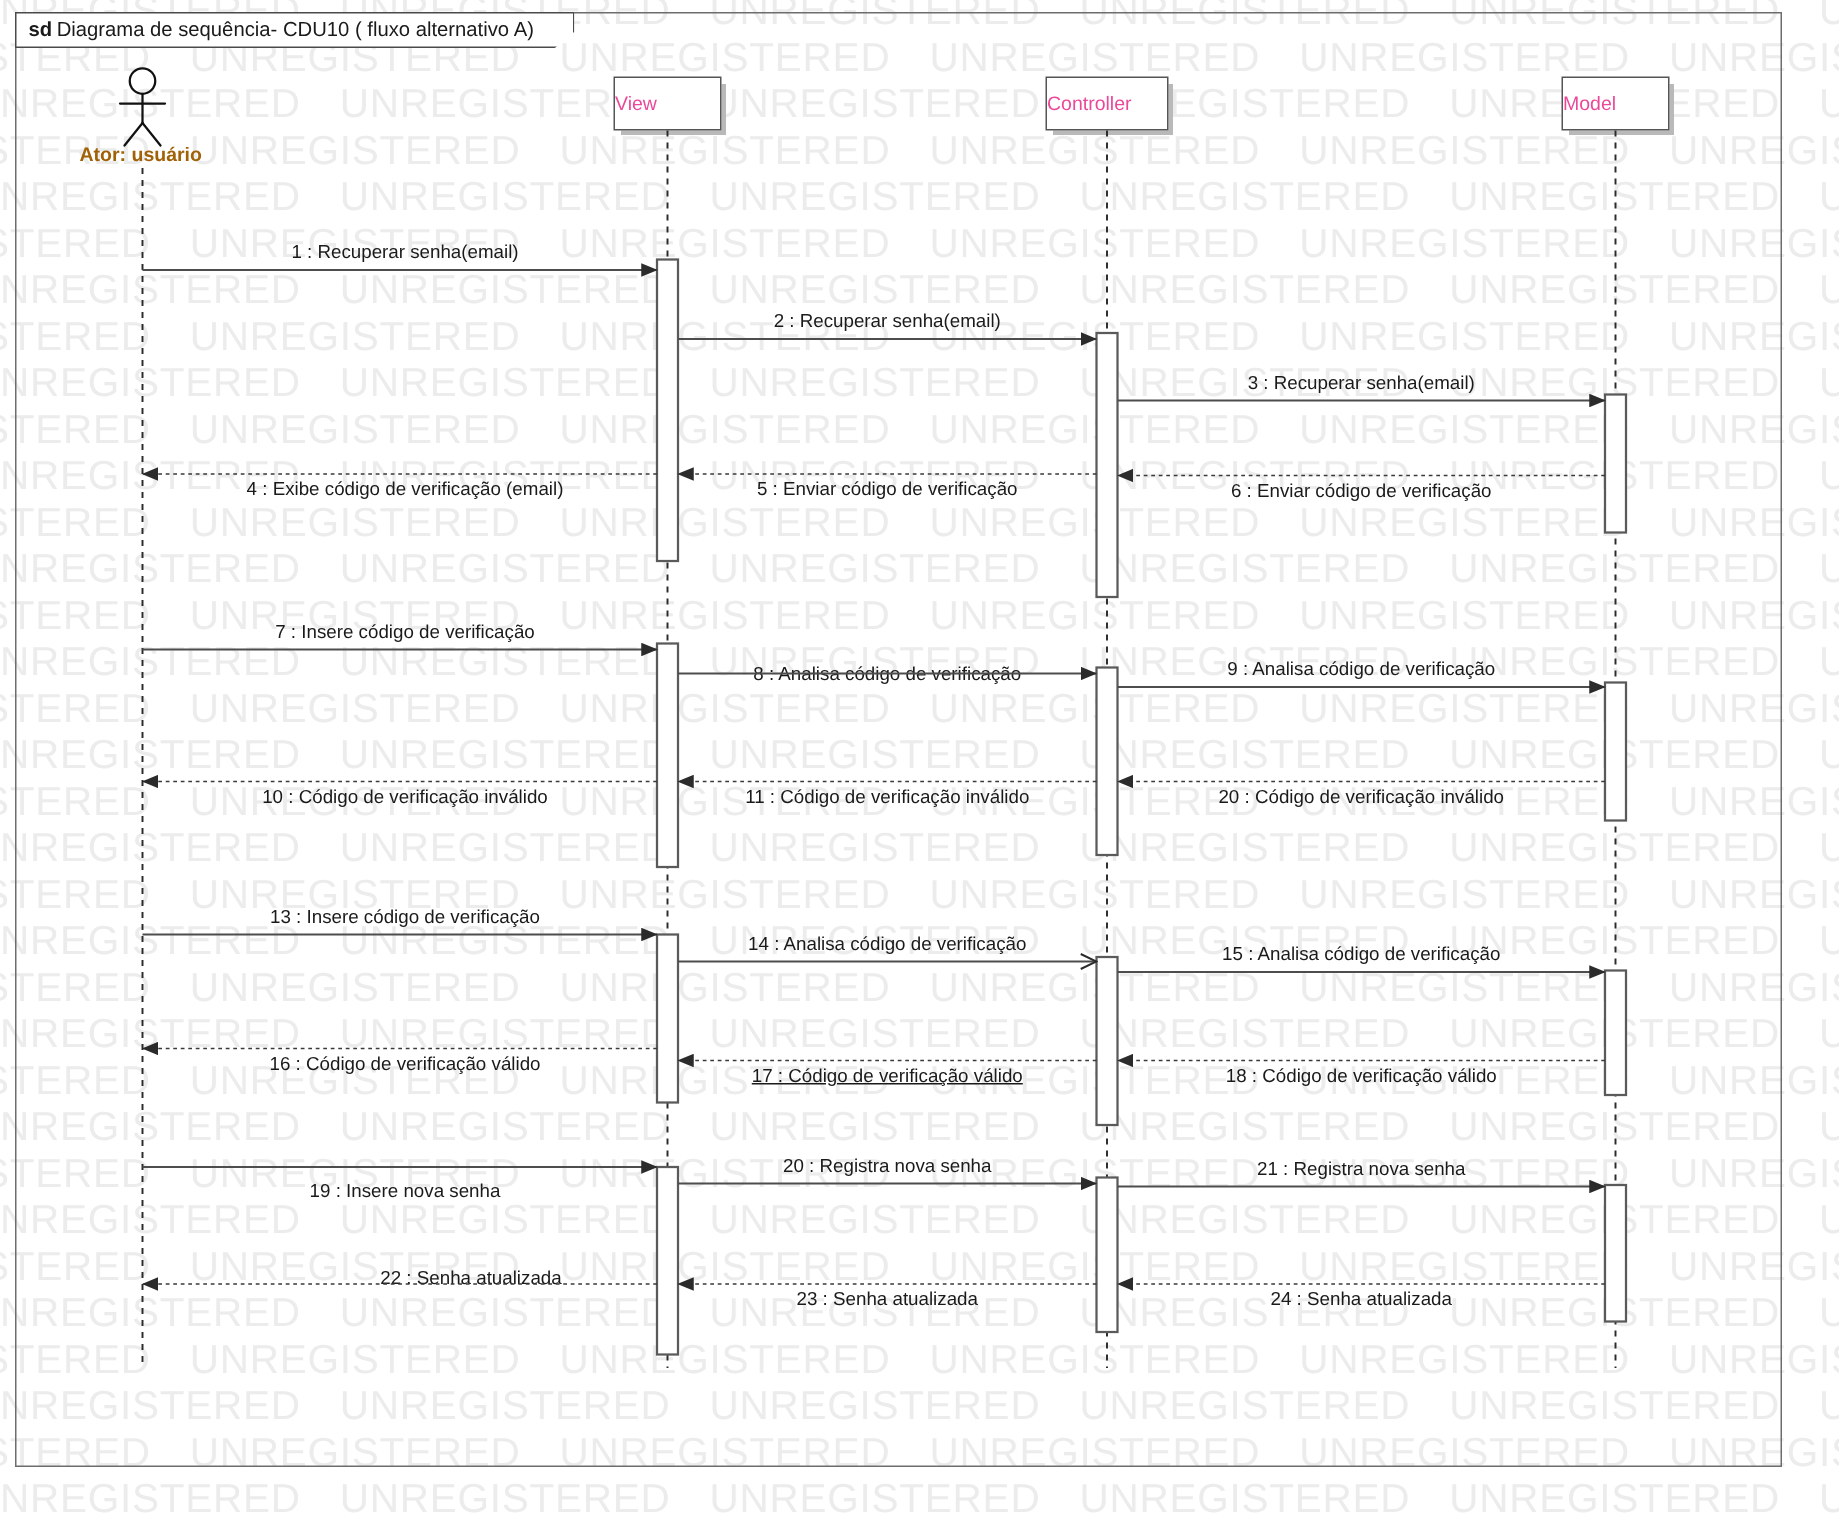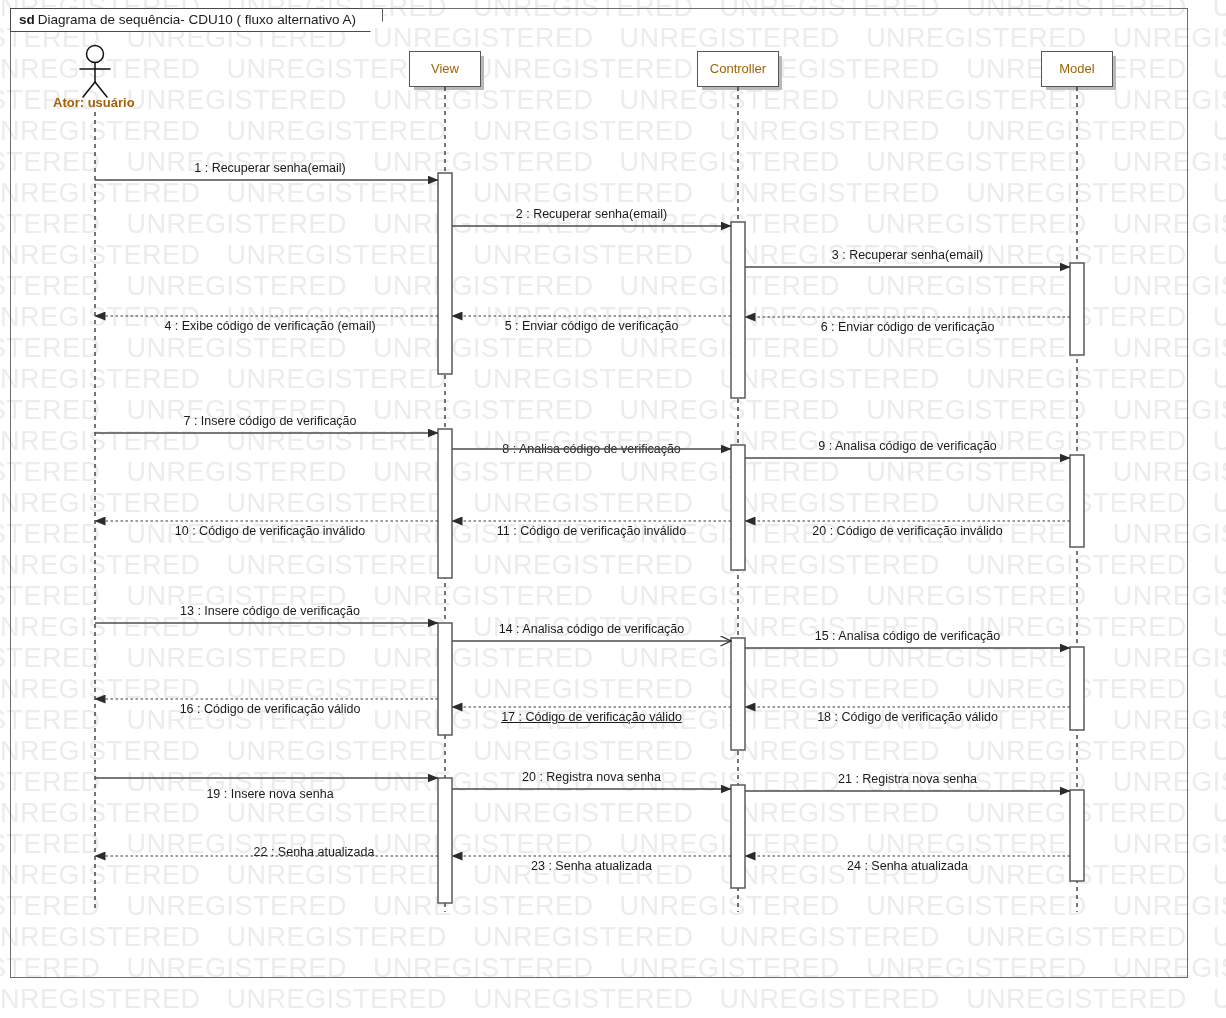--- a/index.html
+++ b/index.html
@@ -81,22 +81,22 @@
     z-index: 3;
   }
 
   
   .lifeline-box {
     position: absolute;
     background: #ffffff;
     border: 1.5px solid #555555;
     box-sizing: border-box;
     font-size: 13px;
-    color: #a16207;
-    text-align: center;
+    color: #ec4899;
+    text-align: left;
     z-index: 3;
     box-shadow: 4px 4px 0 -1px #b9b9b9;
   }
   .lifeline-box span {
     display: block;
     width: 100%;
   }
 
   
   #actor-label {

